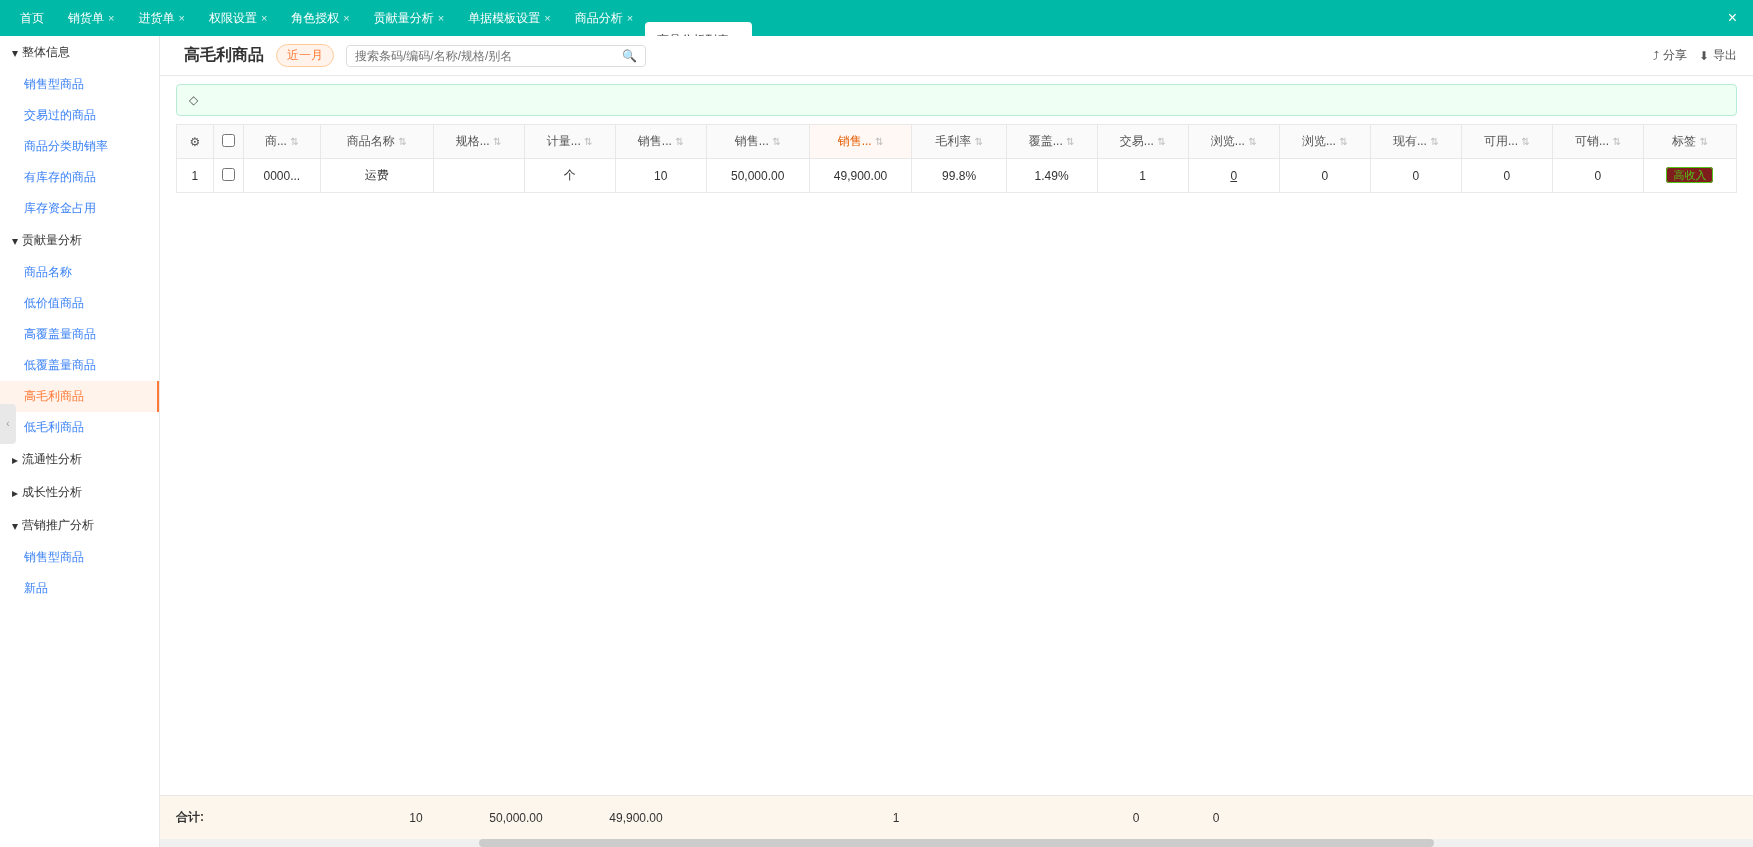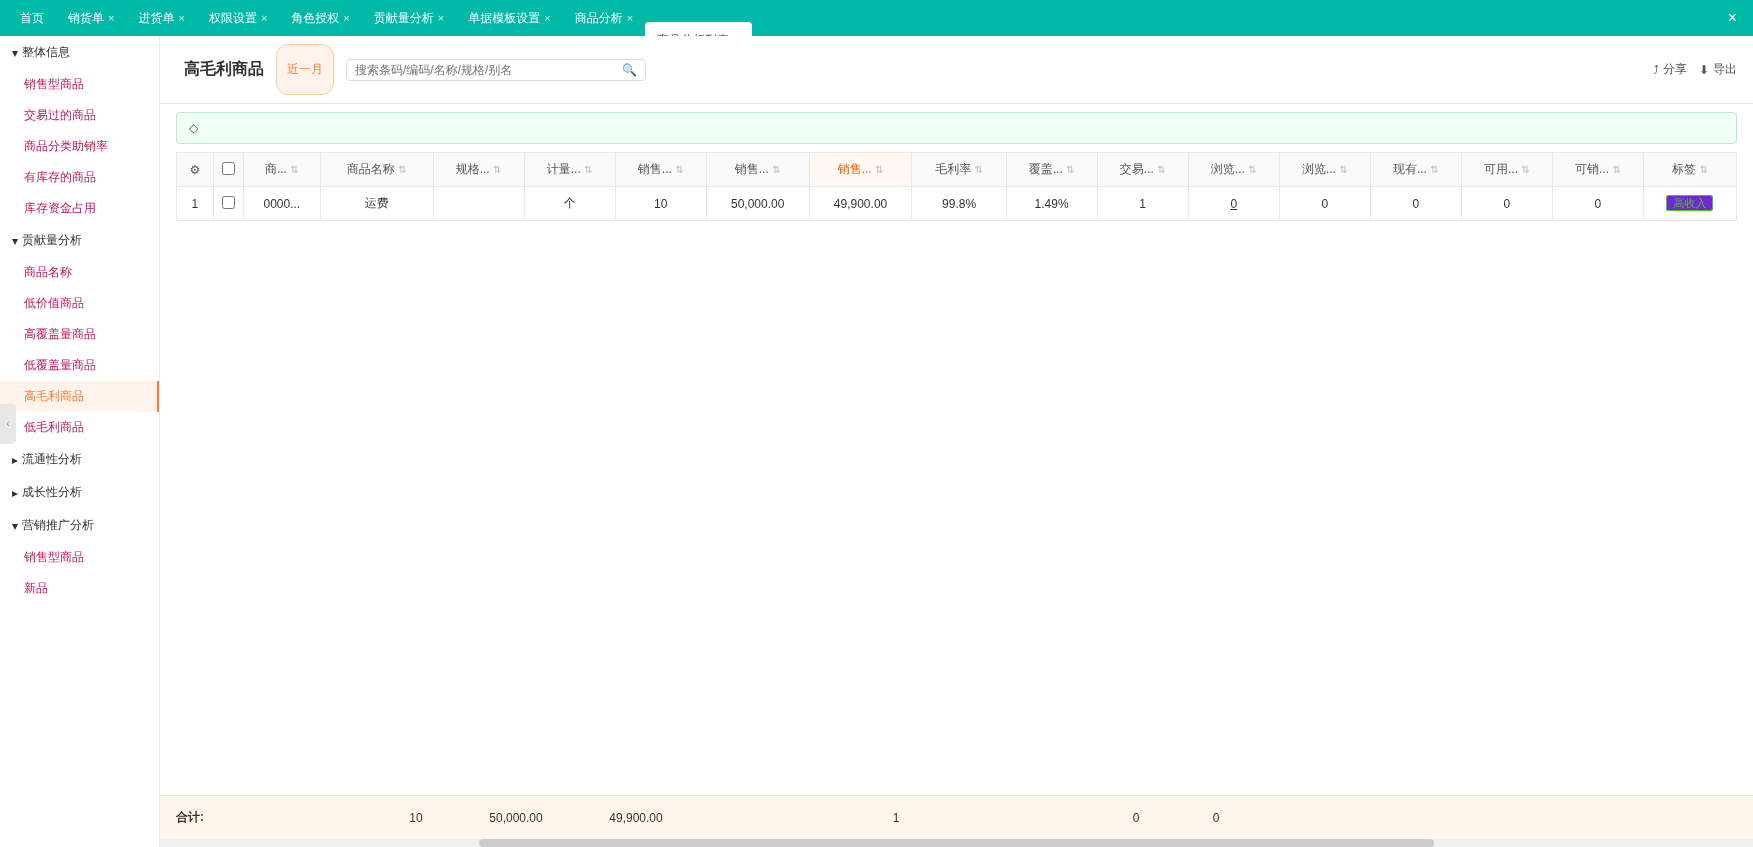--- a/index.html
+++ b/index.html
@@ -63,21 +63,21 @@
       display: flex;
       align-items: center;
       padding: 8px 12px;
       color: #333;
       font-size: 12px;
       cursor: pointer;
       gap: 4px;
     }
     .sidebar-item {
       padding: 7px 12px 7px 24px;
-      color: #be185d;
+      color: #3b82f6;
       cursor: pointer;
       font-size: 12px;
     }
     .sidebar-item.active {
       background: #fff3ec;
       color: #ff7a36;
       border-right: 2px solid #ff7a36;
     }
 
     
@@ -121,21 +121,21 @@
     .content-title {
       font-size: 16px;
       font-weight: bold;
       color: #333;
     }
     .filter-btn {
       background: #fff3ec;
       color: #ff7a36;
       border: 1px solid #ffcc99;
       border-radius: 12px;
-      padding: 16px 10px;
+      padding: 2px 10px;
       cursor: pointer;
       font-size: 12px;
     }
     .search-box {
       display: flex;
       align-items: center;
       border: 1px solid #ddd;
       border-radius: 4px;
       padding: 3px 8px;
       flex: 1;
@@ -206,21 +206,21 @@
       font-size: 10px;
     }
     tbody tr td {
       border: 1px solid #e8e8e8;
       padding: 8px 6px;
       text-align: center;
       color: #333;
       white-space: nowrap;
     }
     .tag-high-income {
-      background: #6d28d9;
+      background: #7f1d1d;
       color: #52c41a;
       border: 1px solid #52c41a;
       border-radius: 3px;
       padding: 1px 6px;
       font-size: 11px;
     }
     .link-style { color: #333; text-decoration: underline; cursor: pointer; }
 
     
     .footer-row {

